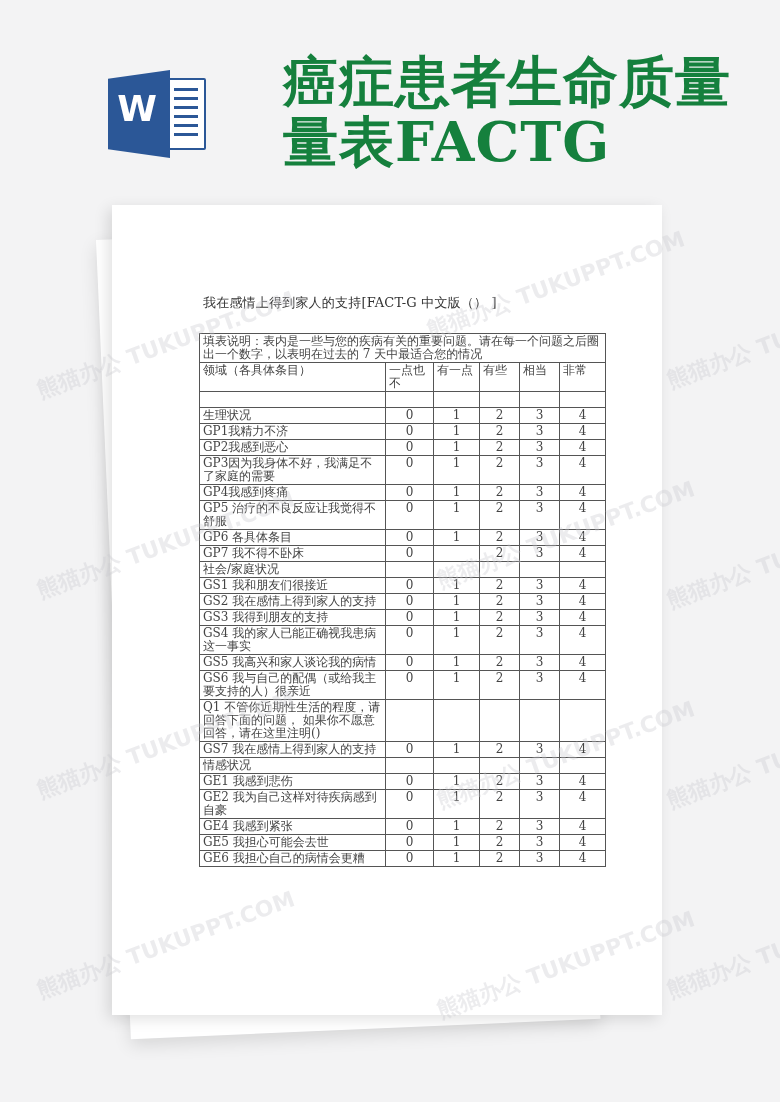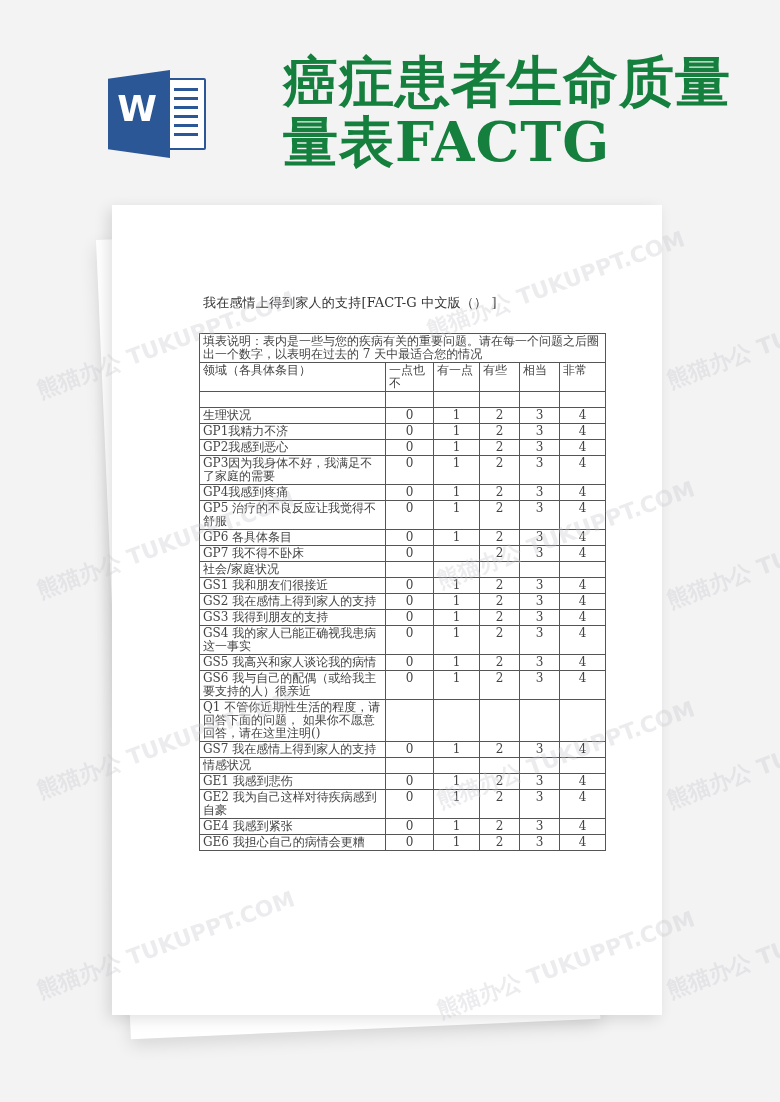--- a/index.html
+++ b/index.html
@@ -272,20 +272,28 @@
       </tr>
       <tr>
         <td>GE4 我感到紧张</td>
         <td class="n">0</td>
         <td class="n">1</td>
         <td class="n">2</td>
         <td class="n">3</td>
         <td class="n">4</td>
       </tr>
       <tr>
+        <td>GE5 我担心可能会去世</td>
+        <td class="n">0</td>
+        <td class="n">1</td>
+        <td class="n">2</td>
+        <td class="n">3</td>
+        <td class="n">4</td>
+      </tr>
+      <tr>
         <td>GE6 我担心自己的病情会更糟</td>
         <td class="n">0</td>
         <td class="n">1</td>
         <td class="n">2</td>
         <td class="n">3</td>
         <td class="n">4</td>
       </tr>
     </tbody>
 </table>
 

